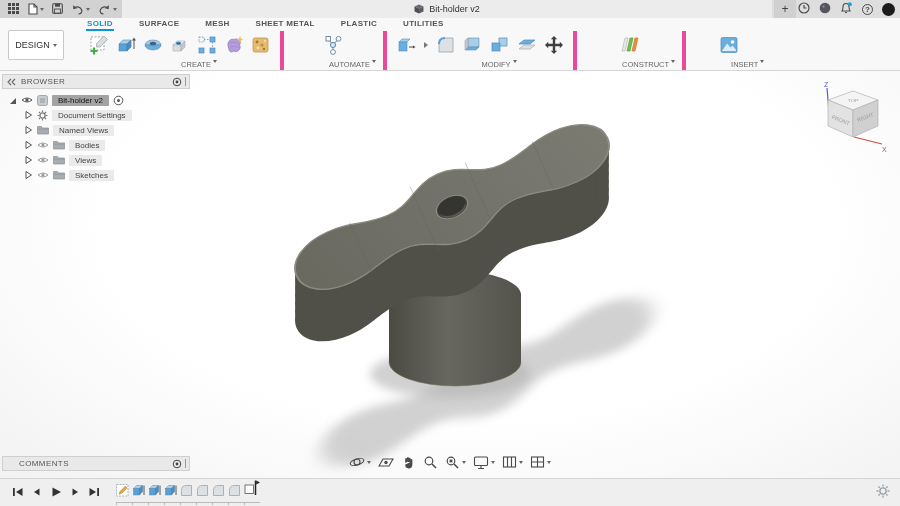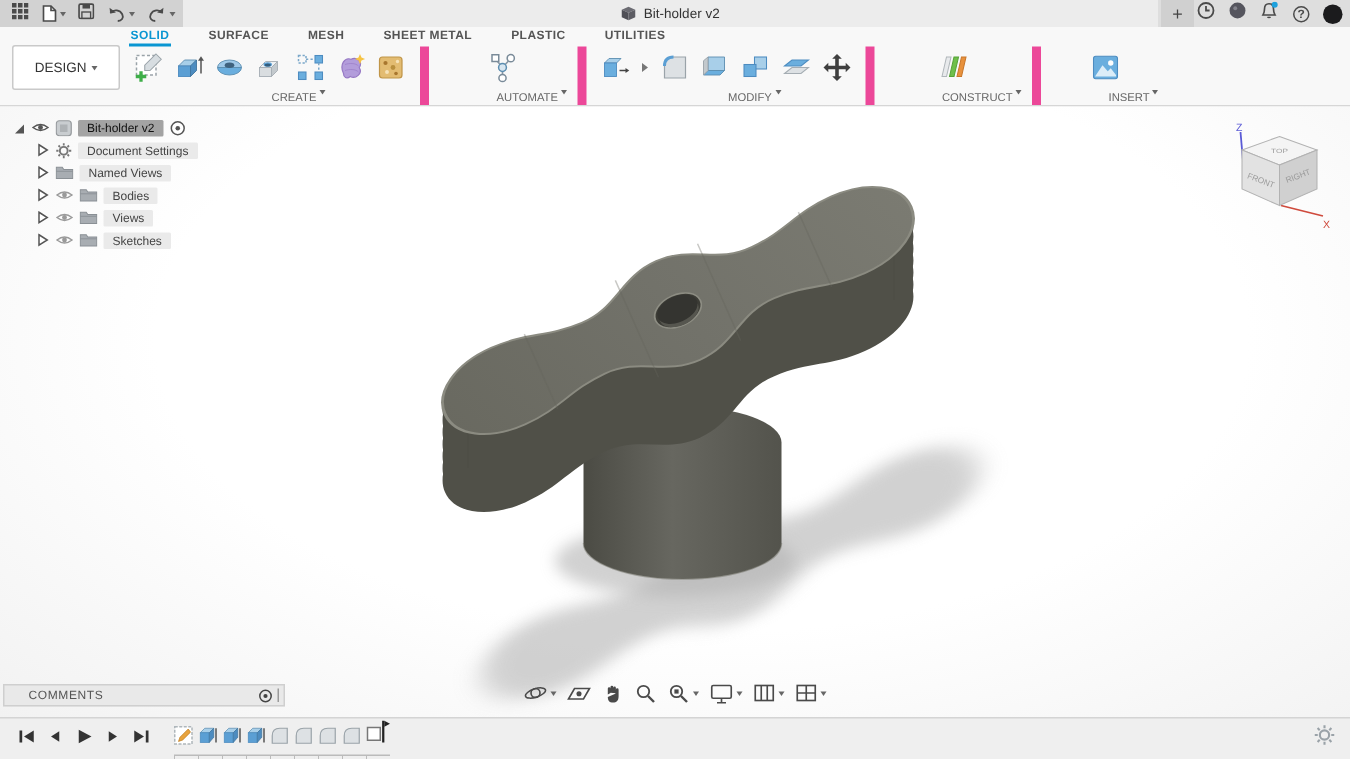--- a/index.html
+++ b/index.html
@@ -23,30 +23,30 @@
               gap:9px; padding-right:5px; }
   .help-circle { width:11px; height:11px; border:1.2px solid #4a4a4a; border-radius:50%;
                  font-size:8px; color:#4a4a4a; display:flex; align-items:center; justify-content:center; font-weight:bold; }
   .avatar { width:13px; height:13px; border-radius:50%; background:#1b1b1d; }
   .caret-tiny { width:0; height:0; border-left:2.5px solid transparent; border-right:2.5px solid transparent;
                 border-top:3px solid #666; display:inline-block; }
 
   
   .toolbar { position:absolute; top:18px; left:0; right:0; height:53px; background:#f8f8f8;
              border-bottom:1px solid #d6d6d6; }
-  .workspace-btn { position:absolute; left:8px; top:12px; width:72px; height:30px; background:#fff;
+  .workspace-btn { position:absolute; left:8px; top:12px; width:56px; height:30px; background:#fff;
                    border:1px solid #c9c9c9; border-radius:2px; font-size:9px; color:#333;
                    display:flex; align-items:center; justify-content:center; gap:3px; }
   .tabs { position:absolute; left:86px; top:0; height:13px; display:flex; gap:24px; }
   .tab { font-size:8px; font-weight:bold; color:#555; letter-spacing:.3px; display:flex; align-items:center;
          border-bottom:2px solid transparent; padding:0 1px; }
   .tab.active { color:#0a96d2; border-bottom-color:#0a96d2; }
   .groups { position:absolute; left:80px; top:13px; bottom:0; display:flex; }
   .group { display:flex; flex-direction:column; align-items:center; padding:0 7px; position:relative; }
-  .group + .group { border-left:6px solid #ec4899; }
+  .group + .group { border-left:4px solid #ec4899; }
   .gtools { display:flex; align-items:center; gap:3px; height:28px; }
   .tool { width:24px; height:24px; display:flex; align-items:center; justify-content:center; }
   .tool.narrow { width:10px; }
   .glabel { font-size:7.5px; color:#666; margin-top:1px; display:flex; gap:2px;margin-left:38px; }
 
   
   .canvas { position:absolute; top:71px; left:0; right:0; height:407px;
             background:radial-gradient(ellipse at 52% 38%, #ffffff 55%, #f2f2f2 100%); }
   .model-svg { position:absolute; left:0; top:0; }
   .viewcube { position:absolute; right:10px; top:8px; }
@@ -434,20 +434,33 @@
       <text x="66" y="73" font-size="7" fill="#cf4a3c">X</text>
       <polygon points="37,12 62,21 37,31 12,21" fill="#f4f4f4" stroke="#b2b2b2" stroke-width="0.7"></polygon>
       <polygon points="12,21 37,31 37,58 12,47" fill="#e2e2e2" stroke="#b2b2b2" stroke-width="0.7"></polygon>
       <polygon points="37,31 62,21 62,47 37,58" fill="#d0d0d0" stroke="#b2b2b2" stroke-width="0.7"></polygon>
       <text x="37" y="24" font-size="5.5" fill="#9a9a9a" text-anchor="middle" transform="scale(1,0.75) translate(0,7)">TOP</text>
       <text x="24" y="43" font-size="5.5" fill="#9a9a9a" text-anchor="middle" transform="rotate(21 24 43)">FRONT</text>
       <text x="50" y="40" font-size="5.5" fill="#9a9a9a" text-anchor="middle" transform="rotate(-21 50 40)">RIGHT</text>
     </svg>
 
     <div class="browser">
+      <div class="panel-header">
+        <svg width="9" height="8" style="margin-left:4px">
+            <path d="M4,1 L1,4 L4,7 M8,1 L5,4 L8,7" stroke="#666" stroke-width="1.1" fill="none"></path>
+          </svg>
+        <span class="ph-title">BROWSER</span>
+        <span class="ph-right">
+          <svg width="10" height="10">
+              <circle cx="5" cy="5" r="3.8" fill="none" stroke="#444" stroke-width="1"></circle>
+              <circle cx="5" cy="5" r="1.4" fill="#444"></circle>
+            </svg>
+          <span class="vline"></span>
+        </span>
+      </div>
 
       <div class="btree">
         <div class="brow" style="padding-left:6px">
           <svg width="9" height="9">
               <path d="M8,2 L8,8 L2,8 Z" fill="#555"></path>
             </svg>
           <svg width="12" height="8">
               <path d="M1,4 Q6,0 11,4 Q6,8 1,4 Z" fill="none" stroke="#555" stroke-width="1"></path>
               <circle cx="6" cy="4" r="1.6" fill="#555"></circle>
             </svg>

